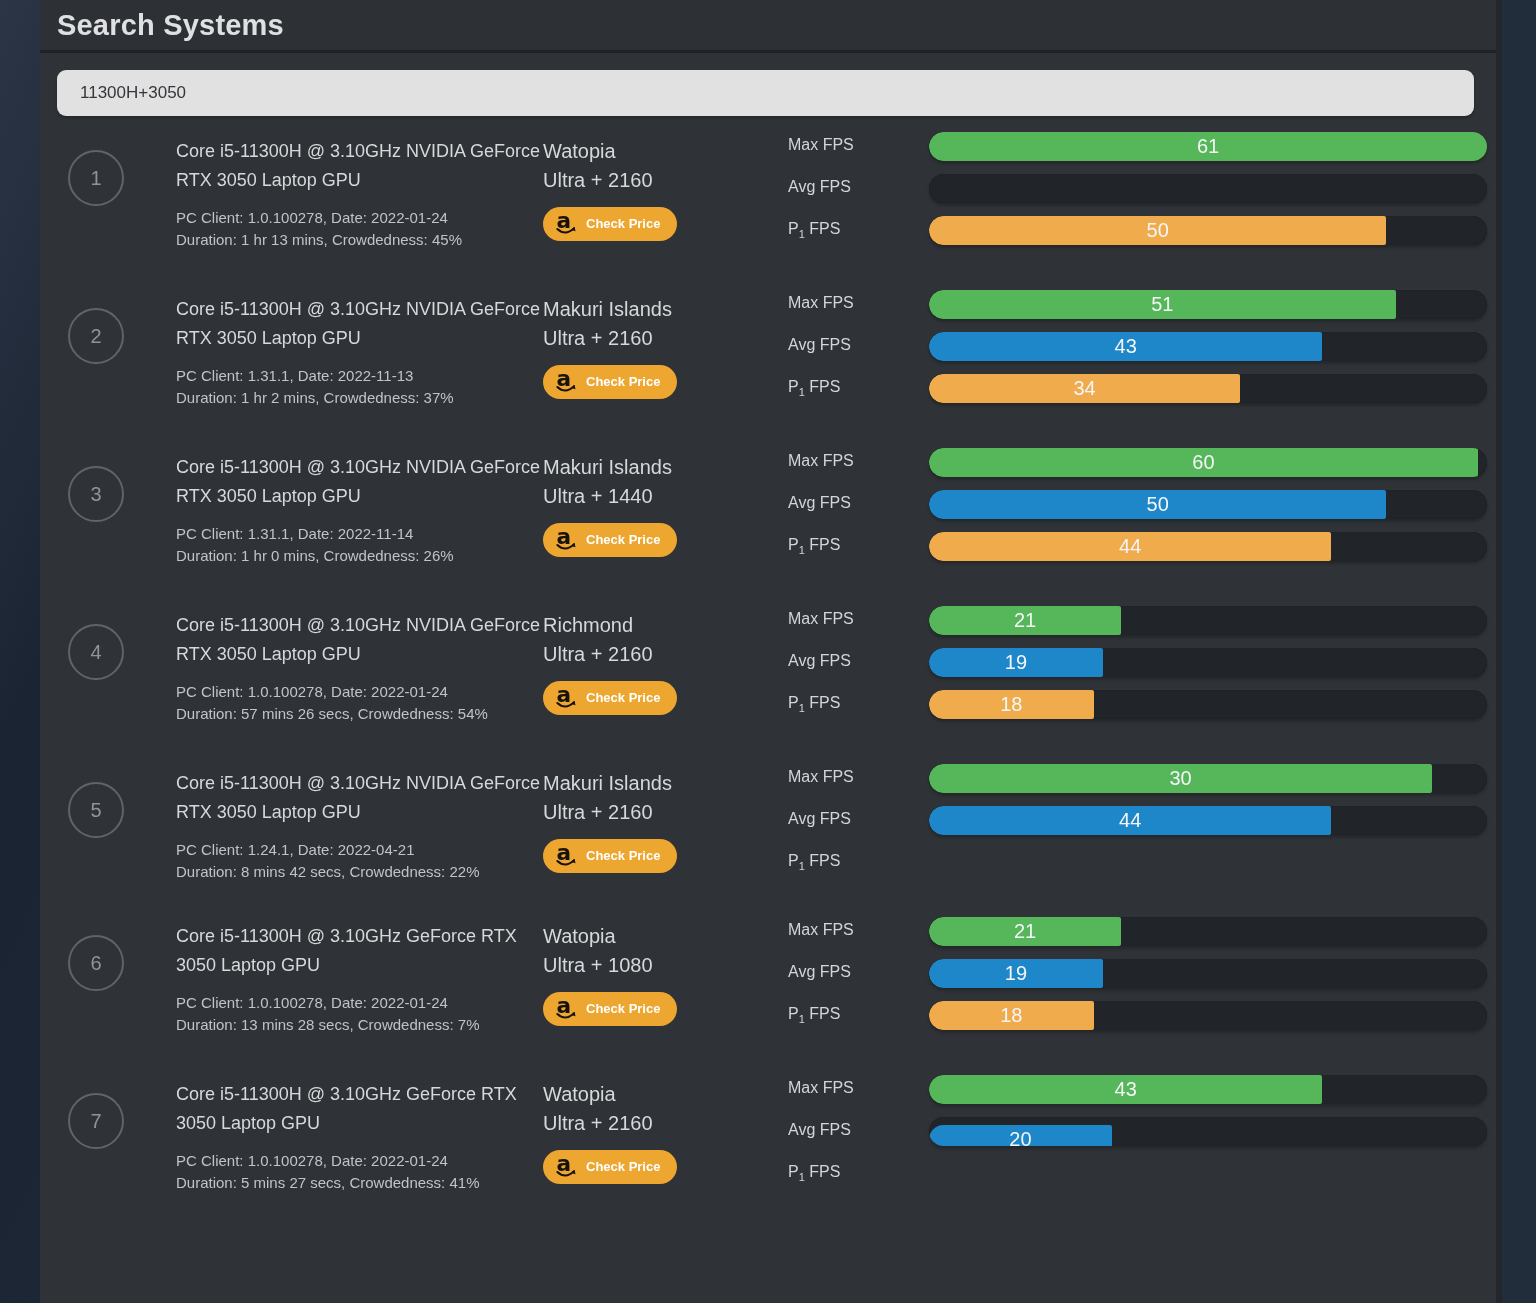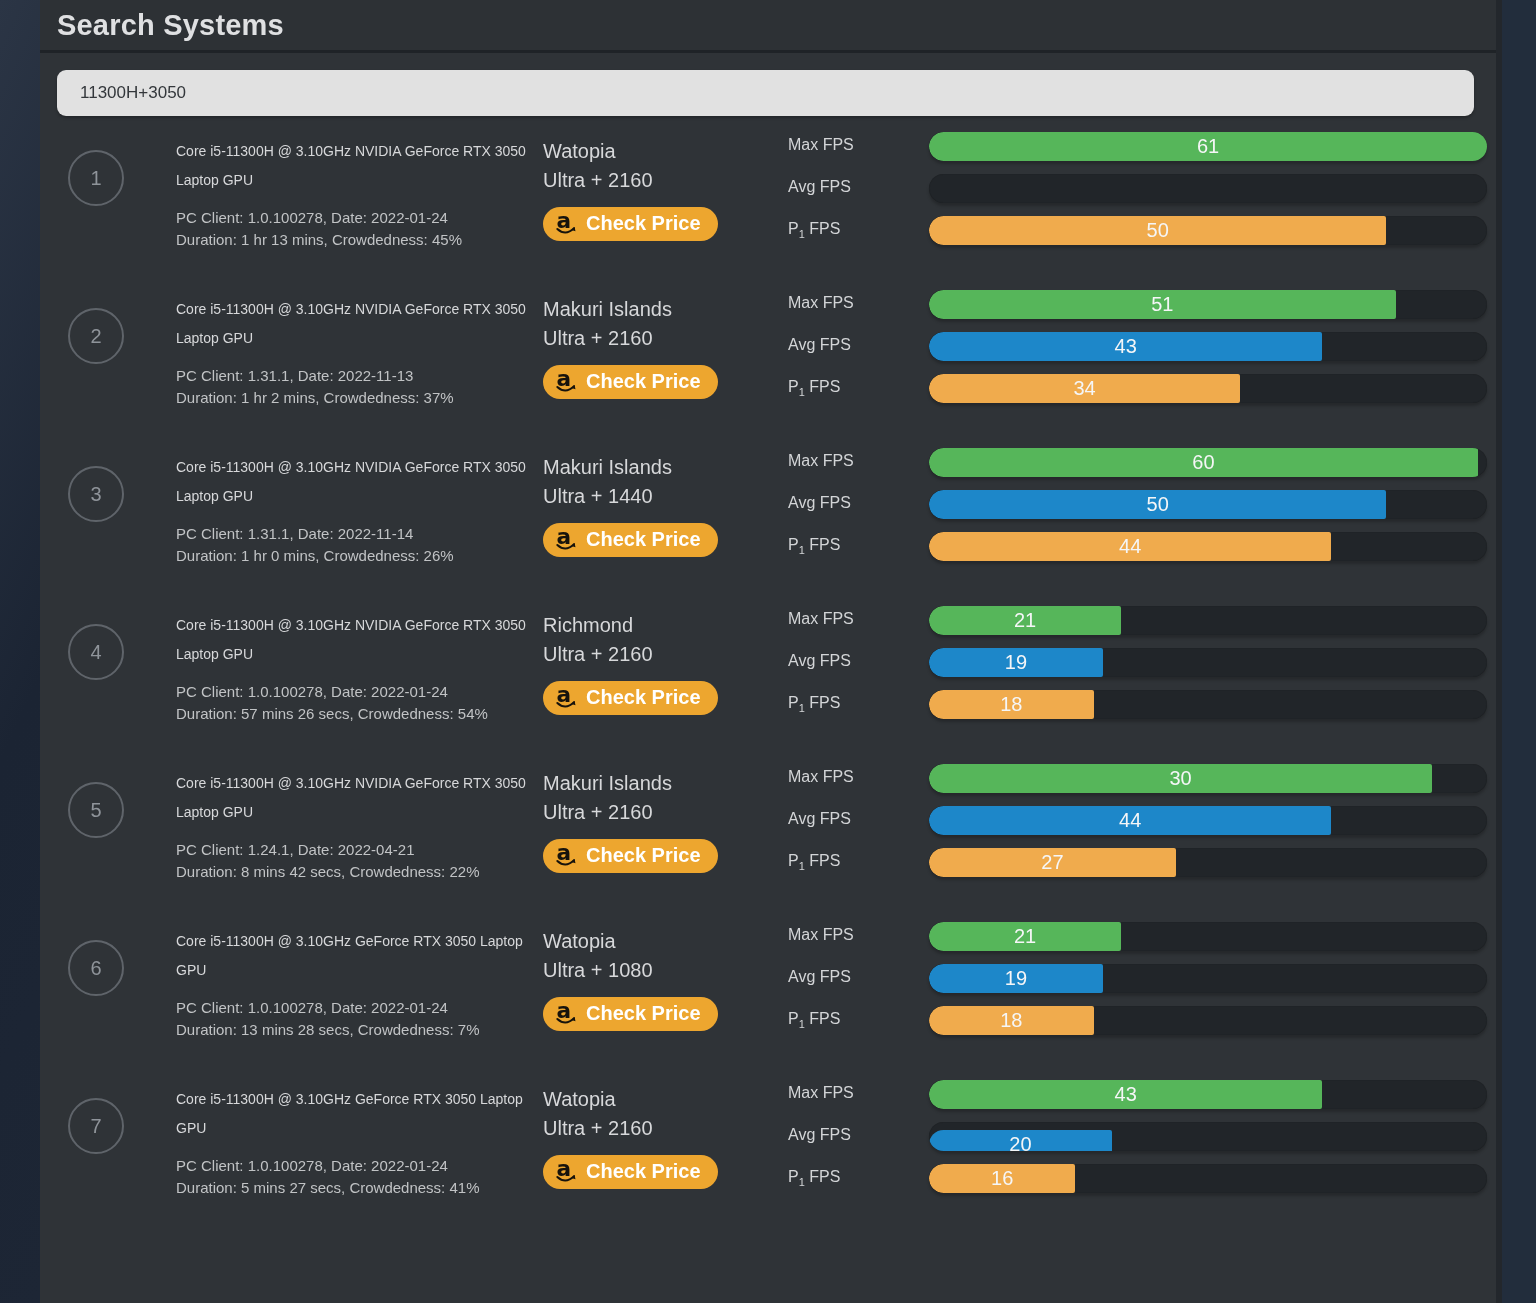--- a/index.html
+++ b/index.html
@@ -40,36 +40,36 @@
     align-items: start;
   }
   .rank-col { padding-left: 28px; padding-top: 14px; }
   .rank-circle {
     width: 56px; height: 56px; border-radius: 50%;
     border: 2px solid #5f646a;
     display: flex; align-items: center; justify-content: center;
     color: #8f949a; font-size: 20px;
   }
   .sys-title {
-    font-size: 14px; line-height: 29px; color: #d7d8da;
+    font-size: 18px; line-height: 29px; color: #d7d8da;
     padding-top: 1px;
   }
   .meta { margin-top: 12px; font-size: 15px; line-height: 22px; color: #c1c3c5; }
   .world-col { font-size: 20px; line-height: 29px; color: #d7d8da; padding-top: 1px; }
   .check-price {
     margin-top: 12px;
     display: inline-flex; align-items: center;
     height: 34px; border-radius: 17px;
     background: #eda62f;
     padding: 0 17px 0 11px;
     cursor: pointer; text-decoration: none;
     gap: 7px;
   }
   .amazon-a { display: inline-flex; width: 25px; height: 28px; }
-  .cp-label { color: #ffffff; font-size: 20px; font-weight: bold; padding-bottom: 2px; }
+  .cp-label { color: #ffffff; font-size: 13px; font-weight: bold; padding-bottom: 2px; }
   .bars-col { padding-top: 0; margin-top: -4px; }
   .bar-line { display: flex; align-items: flex-start; margin-bottom: 13px; gap: 48px; }
   .bar-label {
     width: 93px; flex: none; font-size: 16px; color: #d3d5d7; padding-top: 4px;
   }
   .bar-label sub { font-size: 11px; }
   .bar-track {
     flex: 1; height: 29px; background: #212529; border-radius: 15px;
     overflow: hidden; position: relative;
     box-shadow: 0 3px 3px rgba(0,0,0,0.22), inset 0 0 1px rgba(0,0,0,0.4);
@@ -372,25 +372,20 @@
       <div class="bar-line">
         <span class="bar-label">Avg FPS</span>
         <div class="bar-track">
           <div class="bar-fill avg" style="width: 72.13%;">
             <span class="bar-value">44</span>
           </div>
         </div>
       </div>
       <div class="bar-line">
         <span class="bar-label"><span>P</span><sub>1</sub><span> FPS</span></span>
-        <div class="bar-track">
-          <div class="bar-fill p1" style="width: 44.26%;">
-            <span class="bar-value">27</span>
-          </div>
-        </div>
       </div>
     </div>
   </div>
 
   <div class="row">
     <div class="rank-col">
       <div class="rank-circle">
         <span>6</span>
       </div>
     </div>
@@ -488,22 +483,17 @@
       <div class="bar-line">
         <span class="bar-label">Avg FPS</span>
         <div class="bar-track">
           <div class="bar-fill avg" style="width: 32.79%; margin-top: 8px;">
             <span class="bar-value">20</span>
           </div>
         </div>
       </div>
       <div class="bar-line">
         <span class="bar-label"><span>P</span><sub>1</sub><span> FPS</span></span>
-        <div class="bar-track">
-          <div class="bar-fill p1" style="width: 26.23%;">
-            <span class="bar-value">16</span>
-          </div>
-        </div>
       </div>
     </div>
   </div>
 </div>
 </div>
 
 </body></html>

